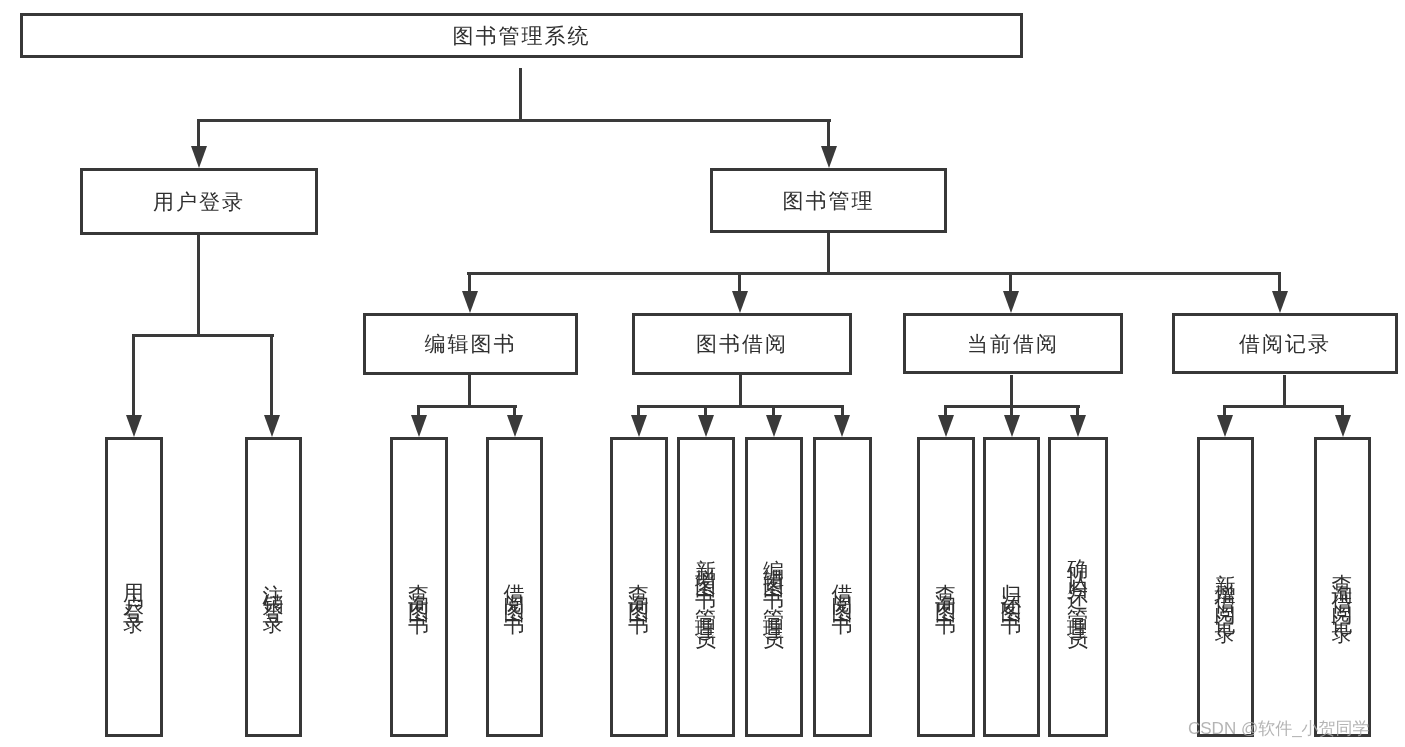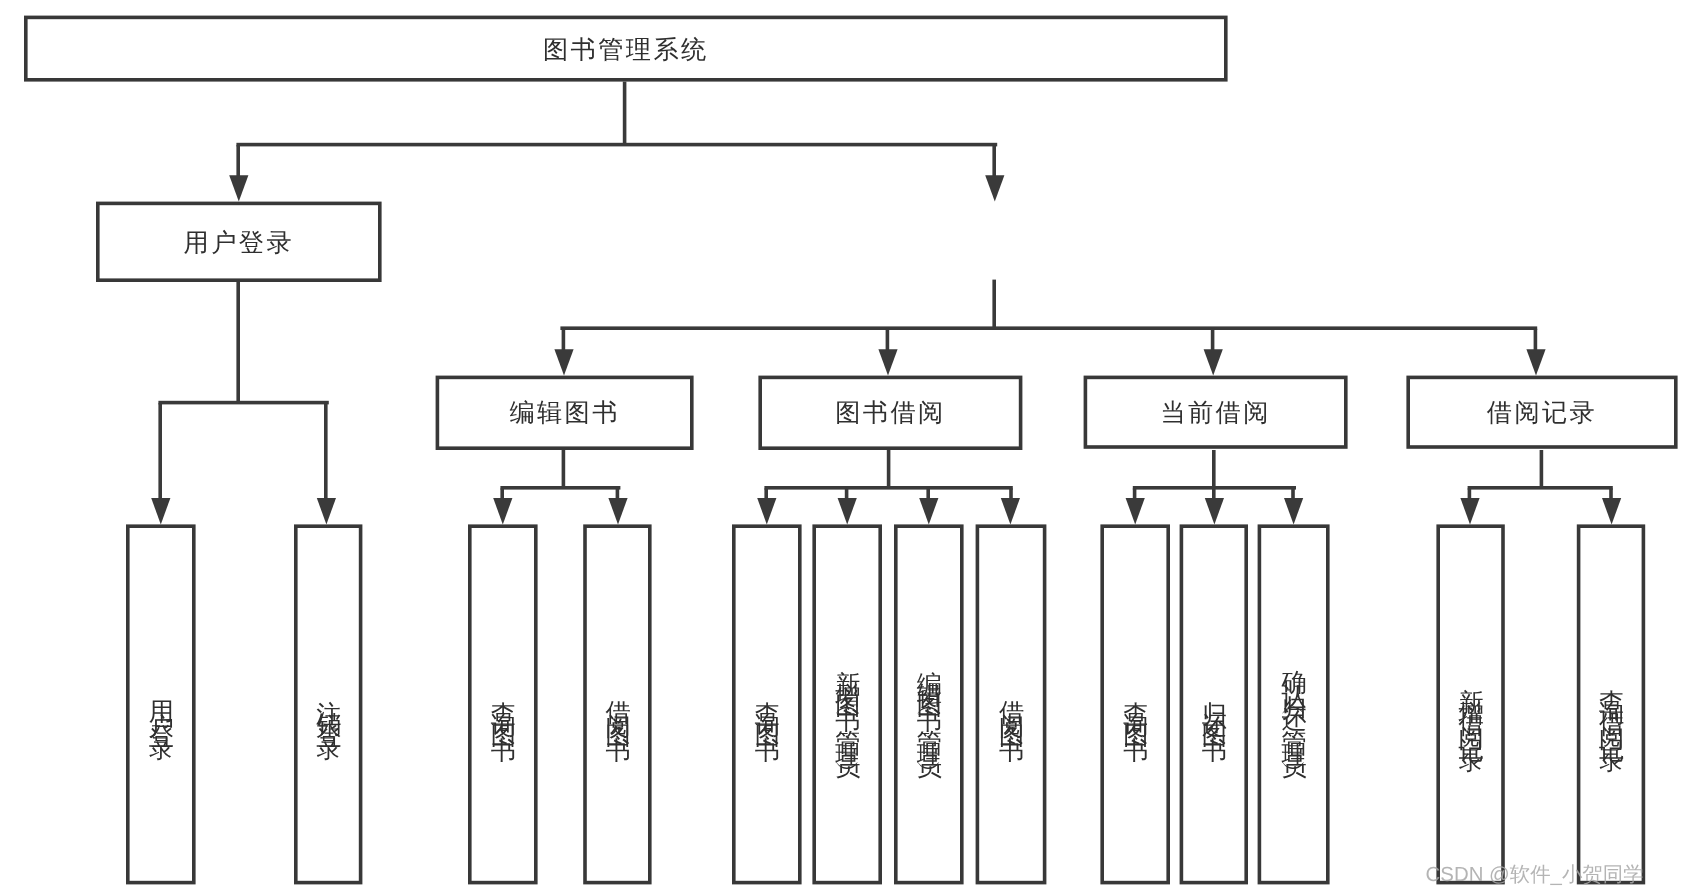--- a/index.html
+++ b/index.html
@@ -34,23 +34,24 @@
   .watermark{
     position:absolute;left:1188px;top:717px;
     font-size:17px;color:var(--watermark);opacity:.85;white-space:nowrap;
   }
 </style>
 </head>
 <body>
 
 <div class="stage">
 
-  <div class="box h-box" style="left:20px;top:13px;width:1003px;height:55px;">图书管理系统</div>
+  <div class="box h-box" style="left:20px;top:13px;width:1003px;height:45px;">图书管理系统</div>
 
   <div class="box h-box" style="left:80px;top:168px;width:238px;height:67px;">用户登录</div>
+  <div class="box h-box" style="left:710px;top:168px;width:237px;height:65px;">图书管理</div>
 
   <div class="box h-box" style="left:363px;top:313px;width:215px;height:62px;">编辑图书</div>
   <div class="box h-box" style="left:632px;top:313px;width:220px;height:62px;font-family:Liberation Serif, serif;">图书借阅</div>
   <div class="box h-box" style="left:1172px;top:313px;width:226px;height:61px;">借阅记录</div>
   <div class="box h-box" style="left:903px;top:313px;width:220px;height:61px;">当前借阅</div>
 
   <div class="box v-box" style="left:105px;top:437px;width:58px;height:300px;">用户登录</div>
   <div class="box v-box" style="left:245px;top:437px;width:57px;height:300px;">注销登录</div>
 
   <div class="box v-box" style="left:390px;top:437px;width:58px;height:300px;">查询图书</div>

